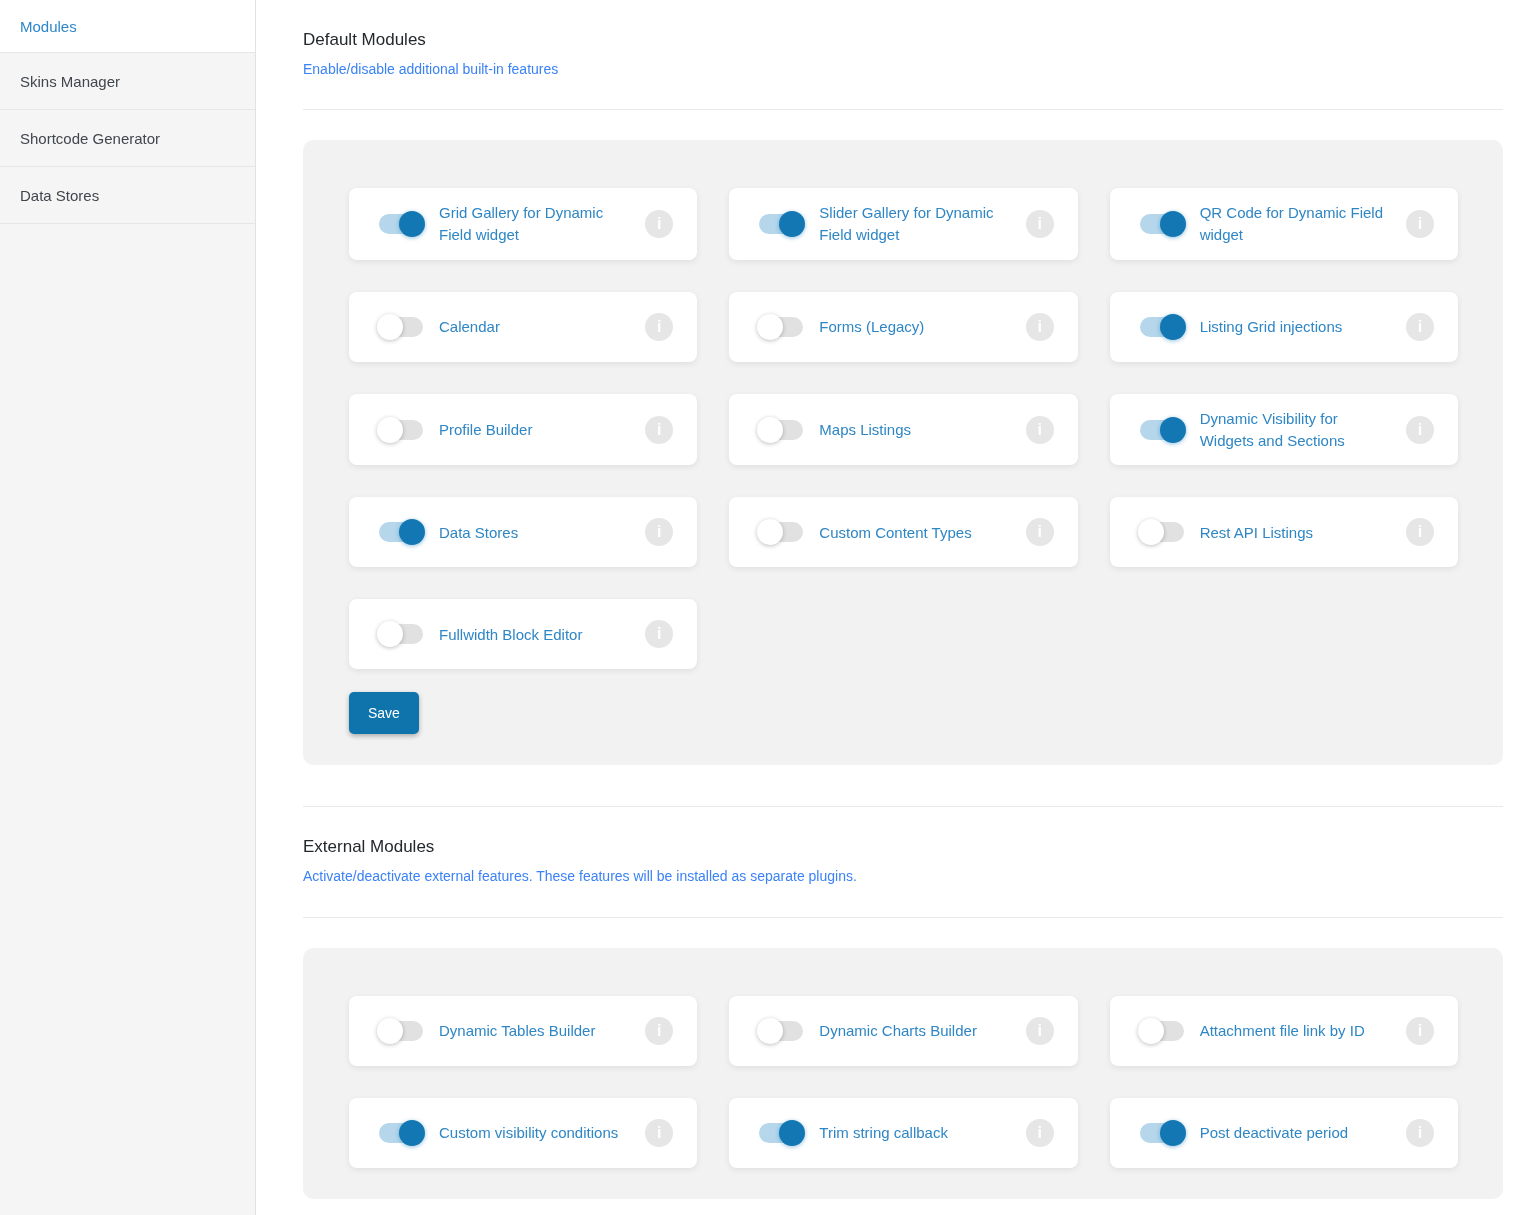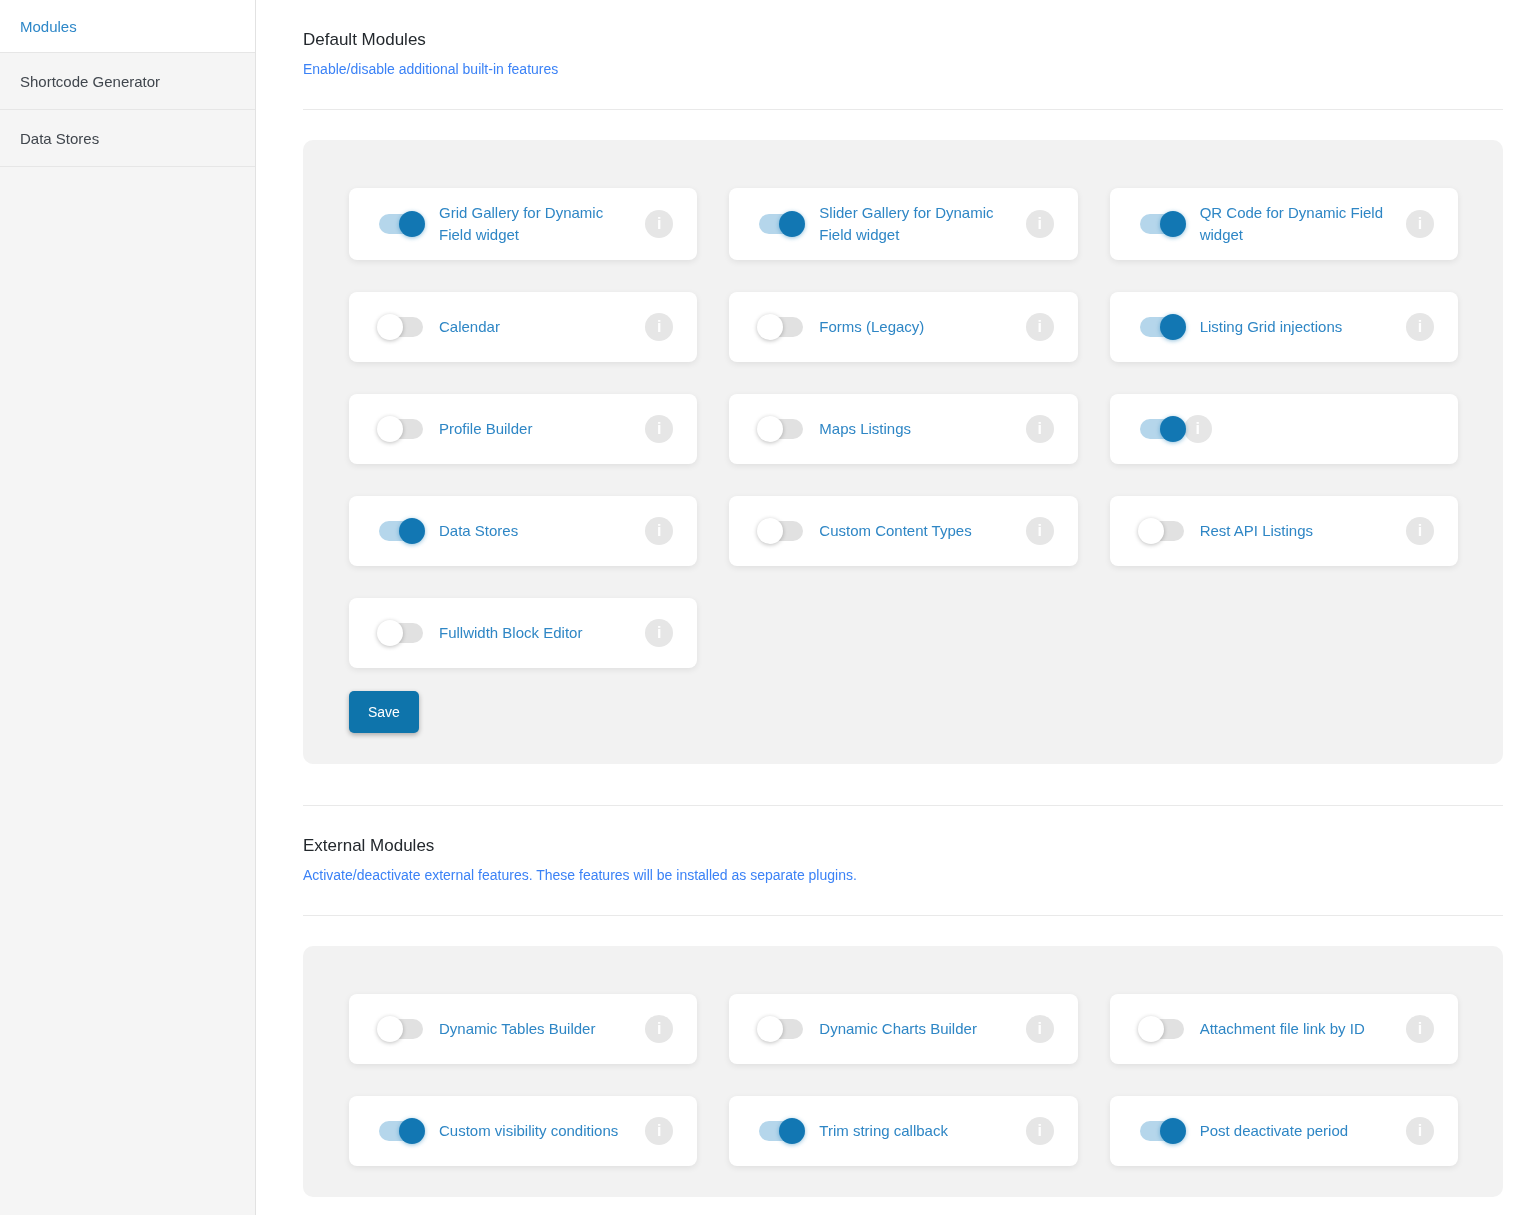--- a/index.html
+++ b/index.html
@@ -157,20 +157,23 @@
   }
 </style>
 </head>
 <body>
 
 <aside class="sidebar" id="sidebar">
   <div class="sidebar-item active">
     <span>Modules</span>
   </div>
 
+  <div class="sidebar-item">
+    <span>Skins Manager</span>
+  </div>
 
   <div class="sidebar-item">
     <span>Shortcode Generator</span>
   </div>
 
 
   <div class="sidebar-item">
     <span>Data Stores</span>
   </div>
 </aside>
@@ -244,20 +247,21 @@
               <span class="knob"></span>
             </span>
     <span class="module-label">Maps Listings</span>
     <span class="info-icon">i</span>
   </div>
 
   <div class="module-card">
     <span class="switch on">
               <span class="knob"></span>
             </span>
+    <span class="module-label">Dynamic Visibility for Widgets and Sections</span>
     <span class="info-icon">i</span>
   </div>
 
   <div class="module-card">
     <span class="switch on">
               <span class="knob"></span>
             </span>
     <span class="module-label">Data Stores</span>
     <span class="info-icon">i</span>
   </div>

